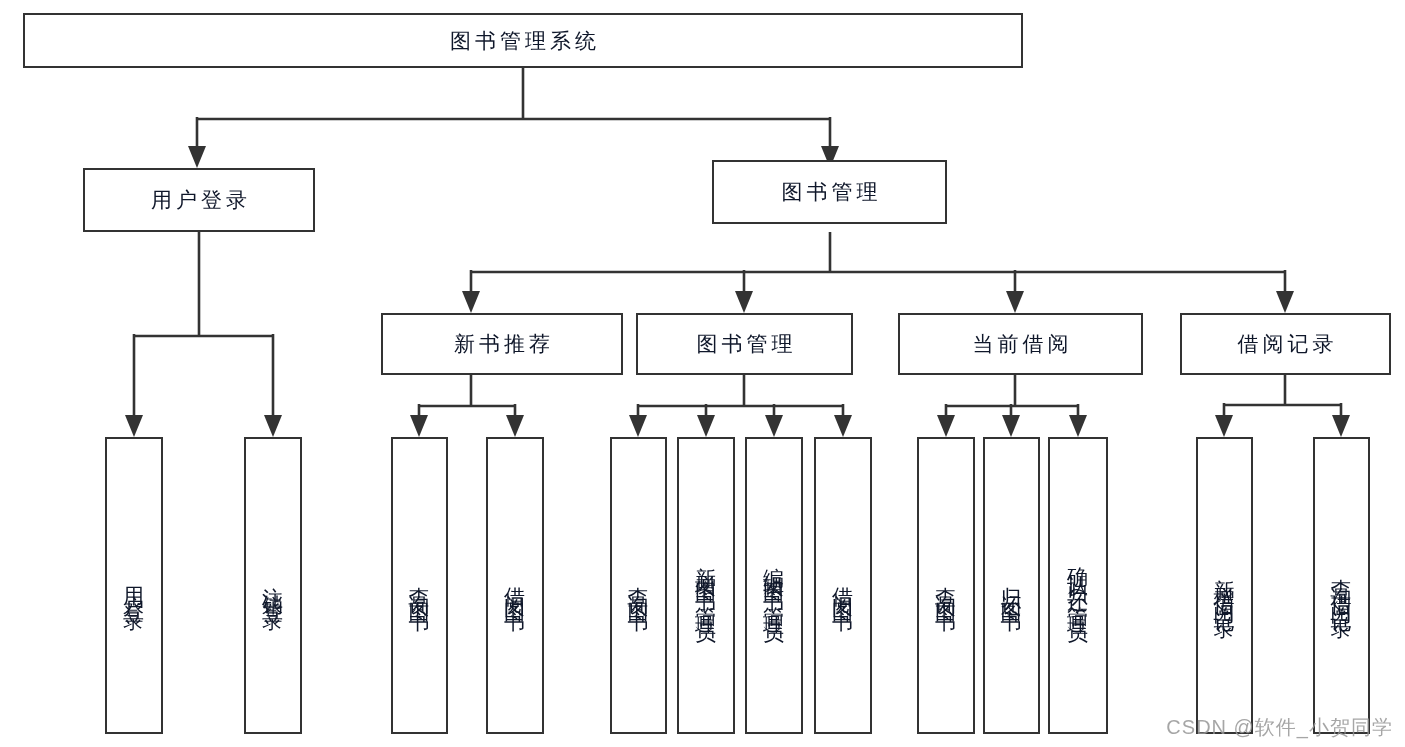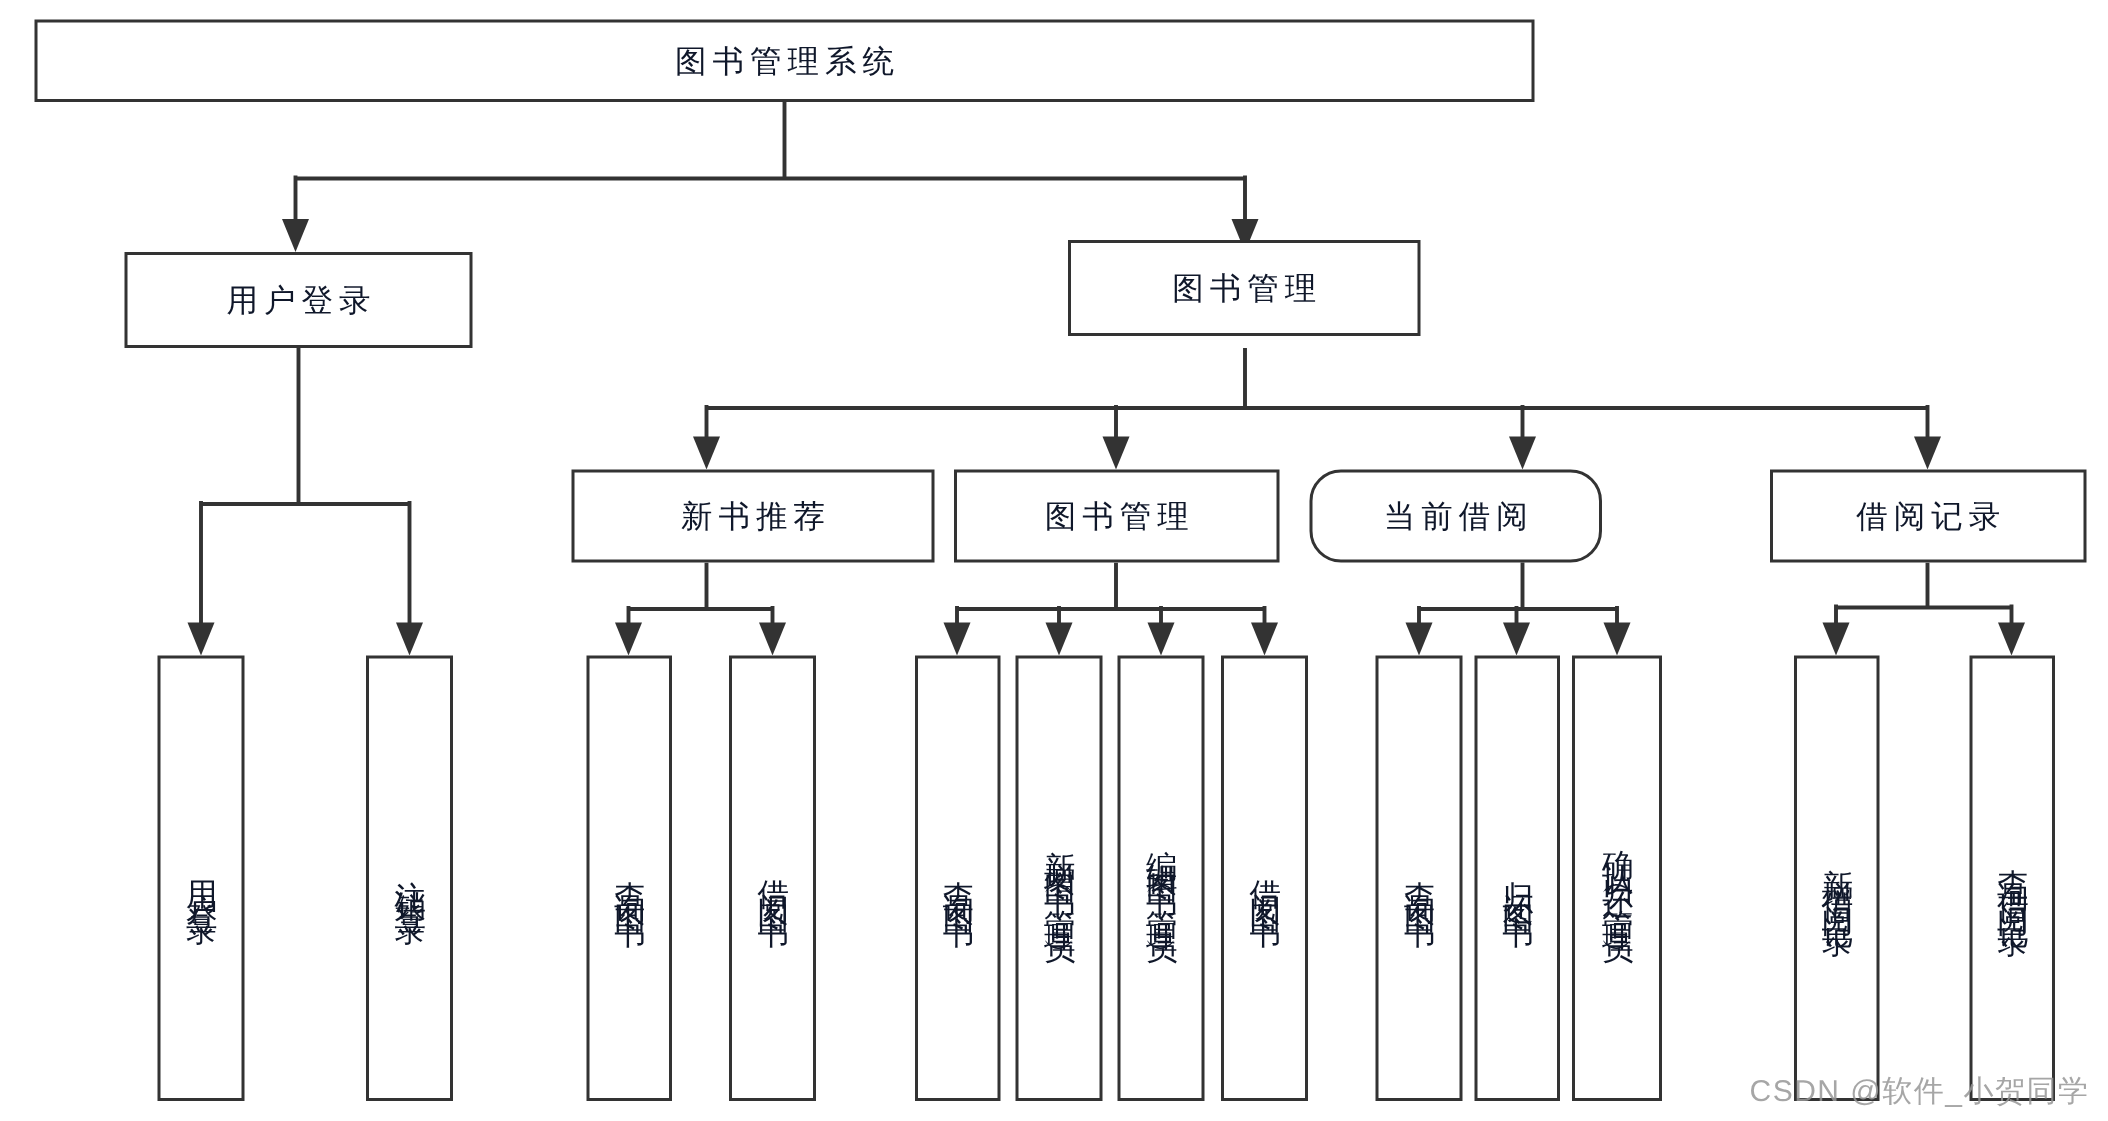--- a/index.html
+++ b/index.html
@@ -127,21 +127,21 @@
     <polygon class="ah" points="1332,415 1350,415 1341,437"></polygon>
   </svg>
 
   <div class="box" style="left:23px; top:13px; width:1000px; height:55px;">图书管理系统</div>
 
   <div class="box" style="left:83px; top:168px; width:232px; height:64px;">用户登录</div>
   <div class="box" style="left:712px; top:160px; width:235px; height:64px;">图书管理</div>
 
   <div class="box" style="left:362px; top:313px; width:242px; height:62px;margin-left:19px;">新书推荐</div>
   <div class="box" style="left:636px; top:313px; width:217px; height:62px;">图书管理</div>
-  <div class="box" style="left:873px; top:313px; width:195px; height:62px;border-radius:21px;">当前借阅</div>
+  <div class="box" style="left:898px; top:313px; width:245px; height:62px;">当前借阅</div>
   <div class="box" style="left:1180px; top:313px; width:211px; height:62px;">借阅记录</div>
 
   <div class="vbox" style="left:105px; top:437px; width:58px; height:297px;">
     <span>用户登录</span>
   </div>
   <div class="vbox" style="left:244px; top:437px; width:58px; height:297px;">
     <span>注销登录</span>
   </div>
 
   <div class="vbox" style="left:391px; top:437px; width:57px; height:297px;">

